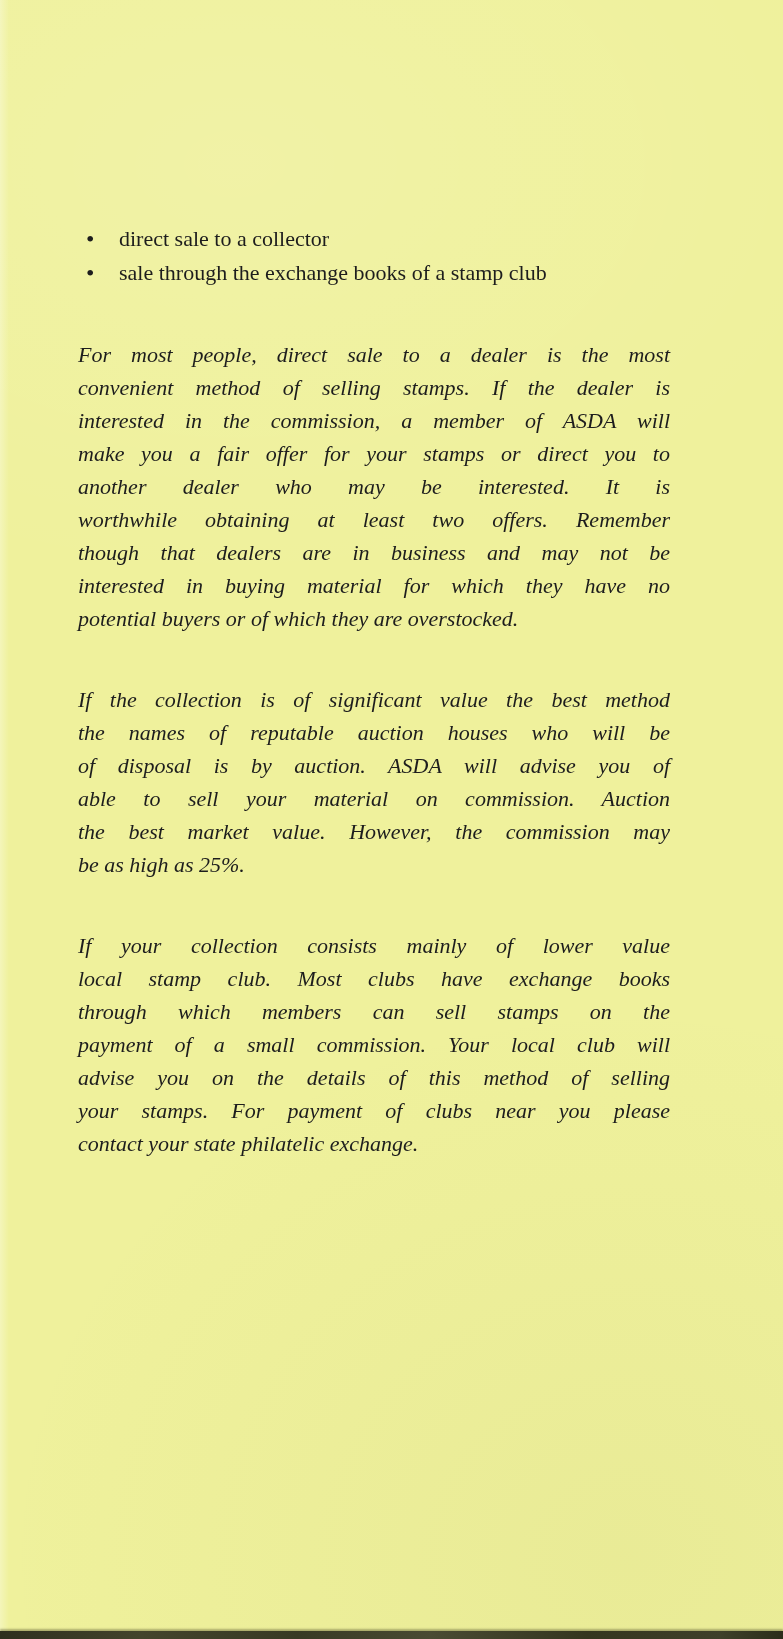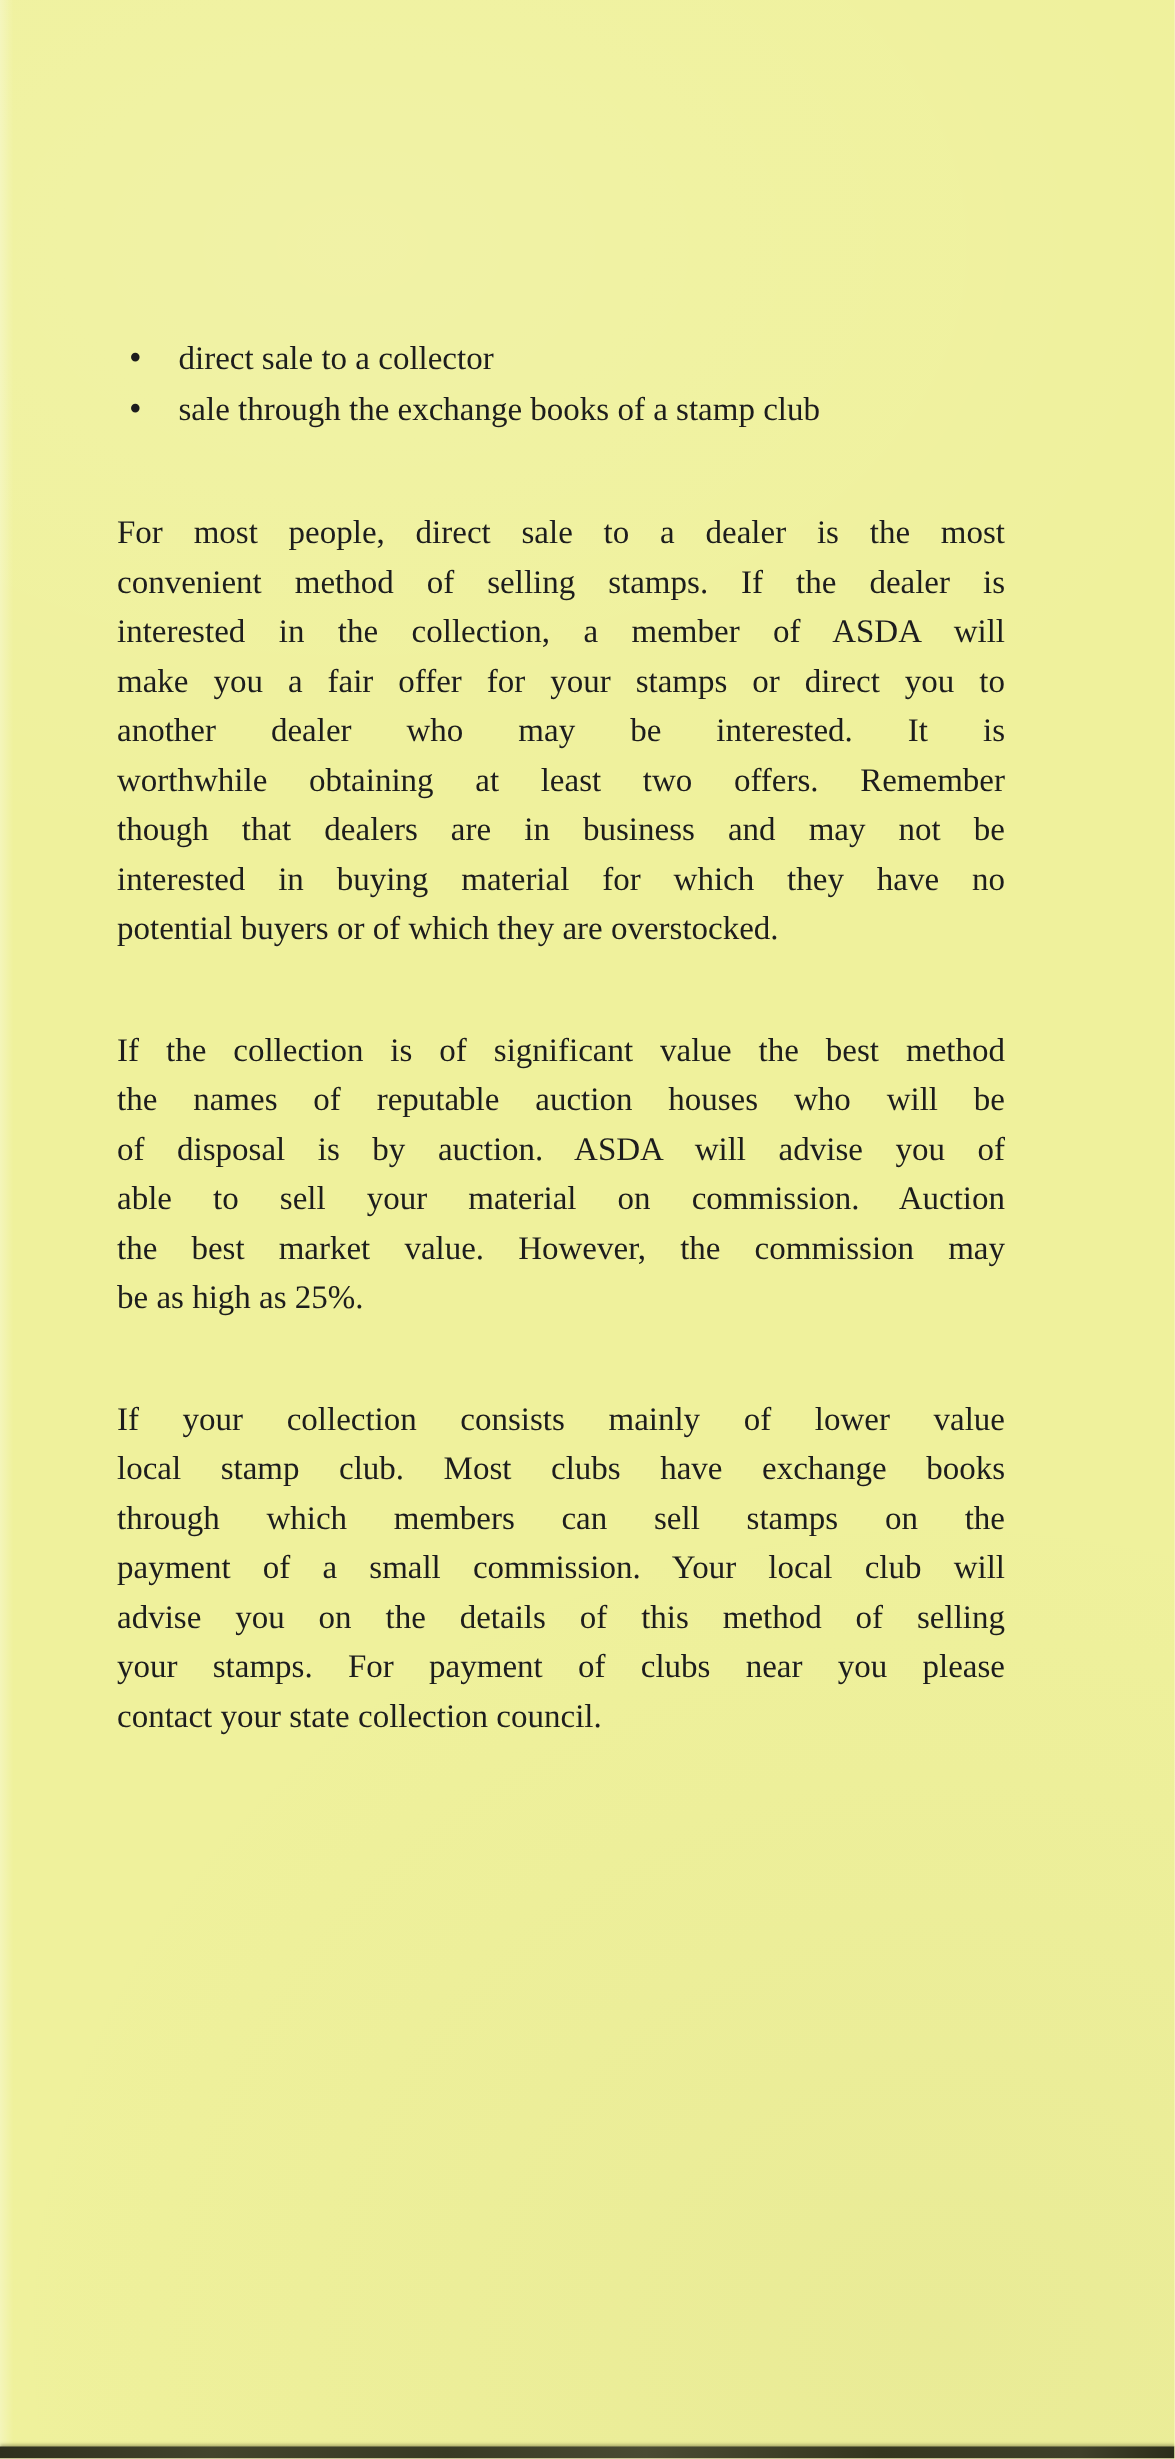--- a/index.html
+++ b/index.html
@@ -67,20 +67,21 @@
     width: 33px;
     font-size: 24px;
   }
   .para {
     margin-top: 48px;
     line-height: 33px;
   }
   .para .line {
     text-align: justify;
     text-align-last: justify;
+    font-style: italic;
   }
   .para .line:last-child {
     text-align-last: left;
   }
 </style>
 </head>
 <body>
 
 <div class="page">
   <div class="scan-left-edge"></div>
@@ -94,21 +95,21 @@
       </div>
       <div class="bullet-item">
         <span class="bullet-glyph">•</span>
         <span class="bullet-text">sale through the exchange books of a stamp club</span>
       </div>
     </div>
 
     <div class="para">
       <div class="line">For most people, direct sale to a dealer is the most</div>
       <div class="line">convenient method of selling stamps.  If the dealer is</div>
-      <div class="line">interested in the collection, a member of ASDA will</div>
+      <div class="line">interested in the commission, a member of ASDA will</div>
       <div class="line">make you a fair offer for your stamps or direct you to</div>
       <div class="line">another dealer who may be interested.  It is</div>
       <div class="line">worthwhile obtaining at least two offers. Remember</div>
       <div class="line">though that dealers are in business and may not be</div>
       <div class="line">interested in buying material for which they have no</div>
       <div class="line">potential buyers or of which they are overstocked.</div>
     </div>
 
     <div class="para">
       <div class="line">If the collection is of significant value the best method</div>
@@ -119,19 +120,19 @@
       <div class="line">be as high as 25%.</div>
     </div>
 
     <div class="para">
       <div class="line">If your collection consists mainly of lower value</div>
       <div class="line">local stamp club.  Most clubs have exchange books</div>
       <div class="line">through which members can sell stamps on the</div>
       <div class="line">payment of a small commission. Your local club will</div>
       <div class="line">advise you on the details of this method of selling</div>
       <div class="line">your stamps.  For payment of clubs near you please</div>
-      <div class="line">contact your state collection council.</div>
+      <div class="line">contact your state philatelic exchange.</div>
     </div>
 
   </div>
 
   <div class="scan-bottom-edge"></div>
 </div>
 
 </body></html>

